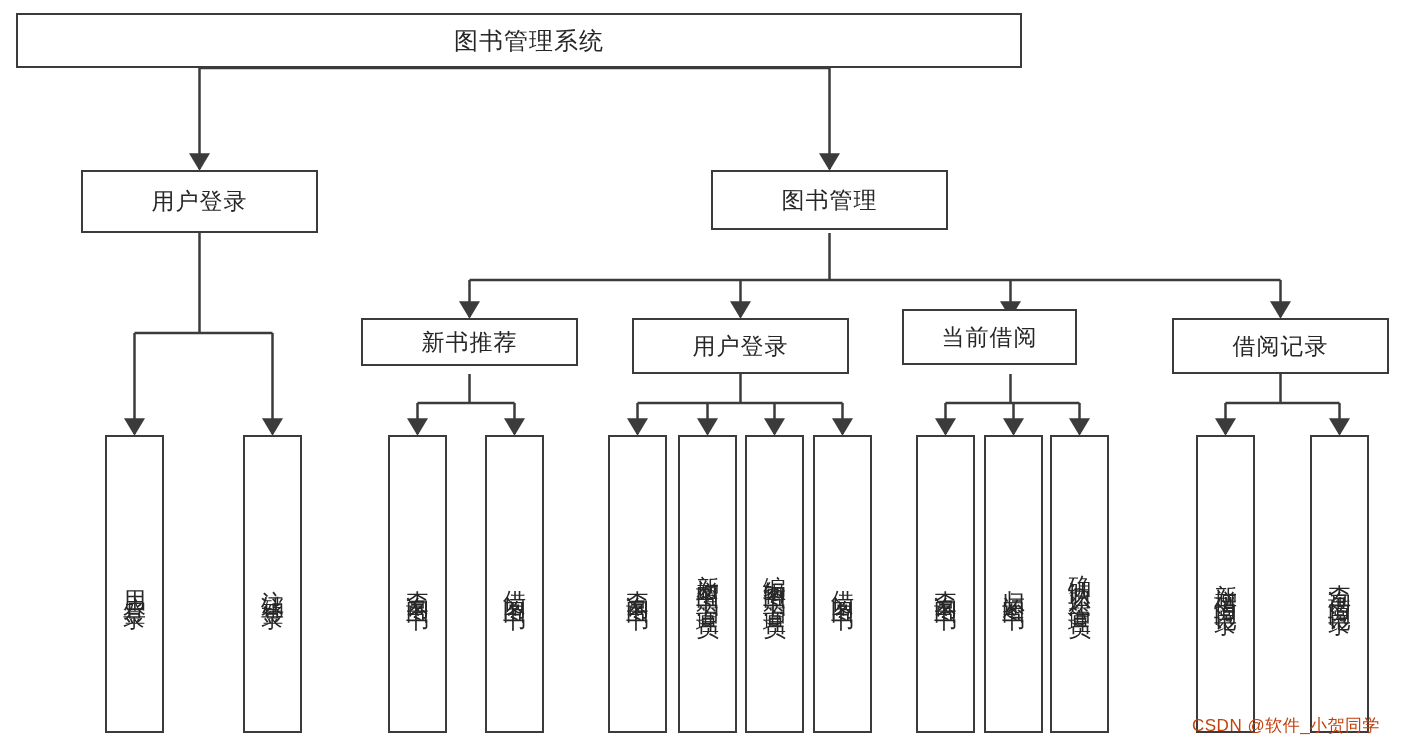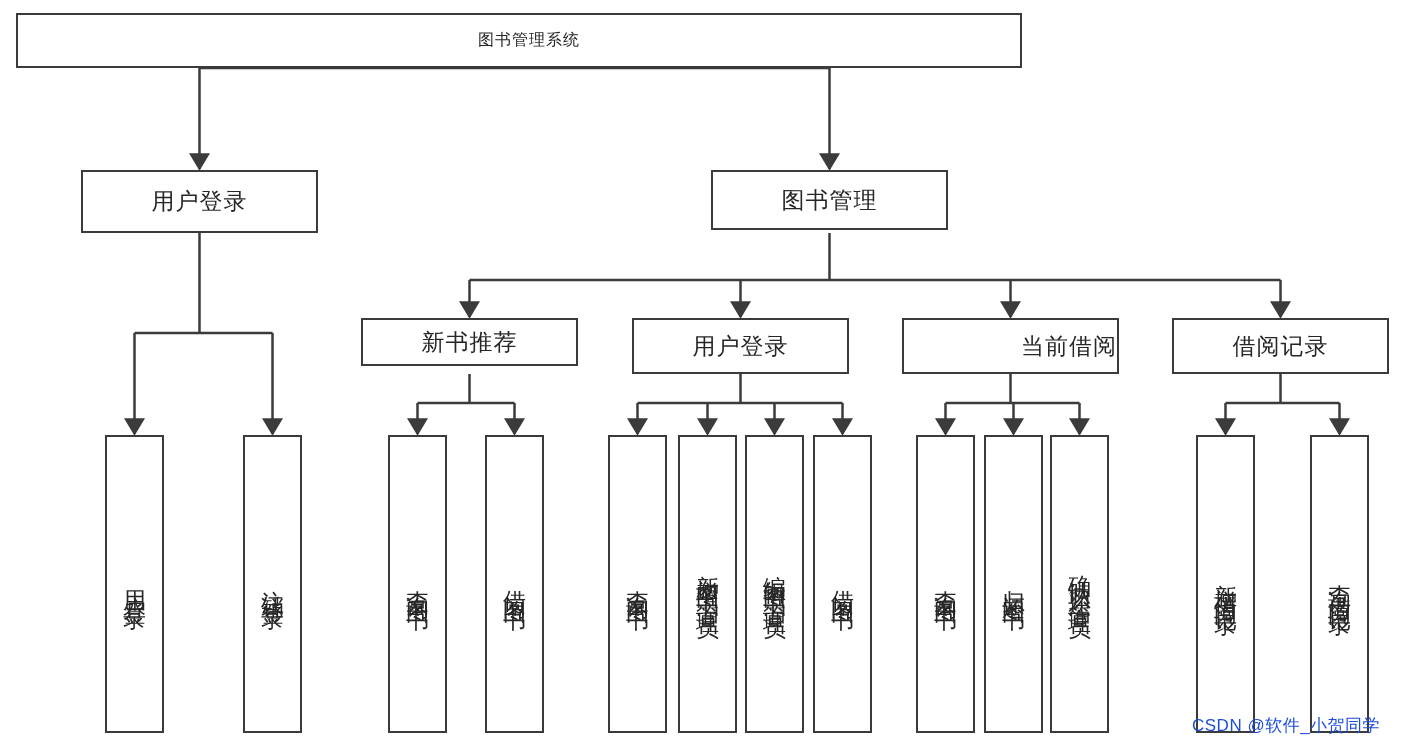--- a/index.html
+++ b/index.html
@@ -3,21 +3,21 @@
 <meta charset="utf-8">
 <style>
   html,body{margin:0;padding:0;background:#ffffff;}
   body{font-family:"Liberation Sans","DejaVu Sans",sans-serif;}
   #canvas{position:relative;width:1405px;height:747px;background:#ffffff;overflow:hidden;}
   svg.lines{position:absolute;left:0;top:0;width:1405px;height:747px;}
   .node{position:absolute;box-sizing:border-box;background:#ffffff;
         border:2.5px solid #3b3b3b;display:flex;align-items:center;justify-content:center;
         color:#262626;}
   .node.h{font-size:23px;letter-spacing:1px;}
-  .node.root{font-size:16px;letter-spacing:1px;padding-left:20px;}
+  .node.root{font-size:24px;letter-spacing:1px;padding-left:20px;}
   .node.v{writing-mode:vertical-rl;text-orientation:upright;
           font-size:23px;letter-spacing:6px;line-height:1;padding:6px 0;}
   .watermark{position:absolute;color:#b9b9b9;font-size:17px;white-space:nowrap;
              letter-spacing:0.5px;}
 </style>
 </head>
 <body>
 
 <div id="canvas">
   <svg class="lines" viewBox="0 0 1405 747" xmlns="http://www.w3.org/2000/svg">
@@ -71,21 +71,21 @@
       </div>
       <div class="node h" style="left: 711px; top: 170px; width: 237px; height: 60px;">
         <span>图书管理</span>
       </div>
       <div class="node h" style="left: 361px; top: 318px; width: 217px; height: 48px;">
         <span>新书推荐</span>
       </div>
       <div class="node h" style="left: 632px; top: 318px; width: 217px; height: 56px;">
         <span>用户登录</span>
       </div>
-      <div class="node h" style="left: 902px; top: 318px; width: 217px; height: 56px; justify-content: flex-end;">
+      <div class="node h" style="left: 902px; top: 309px; width: 175px; height: 56px;">
         <span>当前借阅</span>
       </div>
       <div class="node h" style="left: 1172px; top: 318px; width: 217px; height: 56px; font-family: Liberation Serif, serif;">
         <span>借阅记录</span>
       </div>
       <div class="node v" style="left: 105px; top: 435px; width: 59px; height: 298px;">
         <span>用户登录</span>
       </div>
       <div class="node v" style="left: 243px; top: 435px; width: 59px; height: 298px;">
         <span>注销登录</span>
@@ -117,14 +117,14 @@
       <div class="node v" style="left: 1050px; top: 435px; width: 59px; height: 298px;">
         <span>确认归还（管理员）</span>
       </div>
       <div class="node v" style="left: 1196px; top: 435px; width: 59px; height: 298px;">
         <span>新增借阅记录</span>
       </div>
       <div class="node v" style="left: 1310px; top: 435px; width: 59px; height: 298px;">
         <span>查询借阅记录</span>
       </div>
     </div>
-  <div class="watermark" style="left: 1192px; top: 714px; color: #1d4ed8;">CSDN @软件_小贺同学</div>
+  <div class="watermark" style="left: 1192px; top: 714px; color: #c2410c;">CSDN @软件_小贺同学</div>
 </div>
 
 </body></html>

